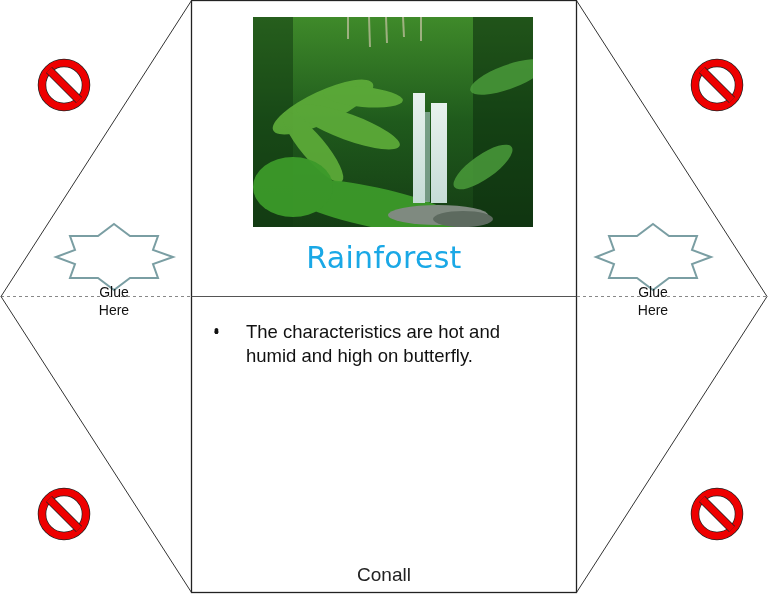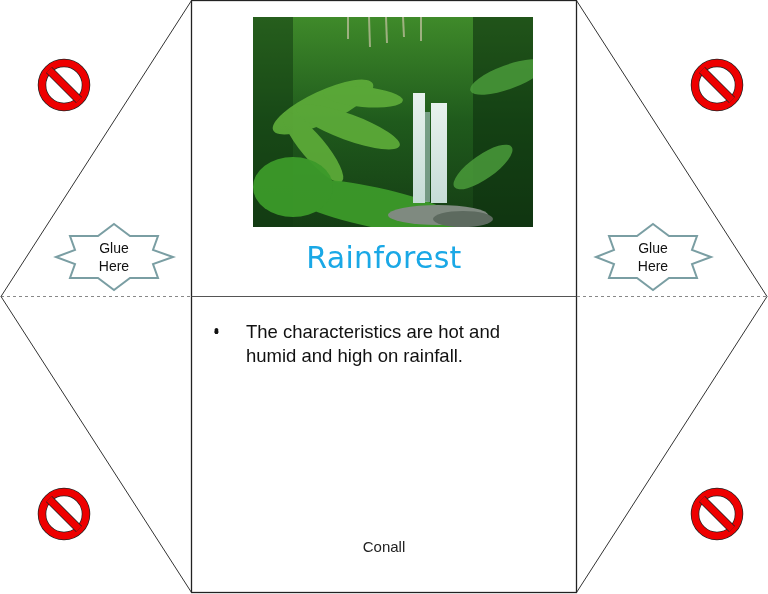--- a/index.html
+++ b/index.html
@@ -2,27 +2,27 @@
 <html><head>
   <meta charset="utf-8">
   <style>
     html, body { margin: 0; padding: 0; background: #ffffff; }
     body { width: 768px; height: 594px; position: relative; overflow: hidden;
            font-family: "Liberation Sans", sans-serif; }
     svg.frame { position: absolute; left: 0; top: 0; }
     .photo { position: absolute; left: 253px; top: 17px; width: 280px; height: 210px; overflow: hidden; }
     .title { position: absolute; left: 192px; width: 384px; top: 240px; text-align: center;
              font-family: "DejaVu Sans", sans-serif; font-size: 30px; color: #1aa8e6; letter-spacing: 0.3px; }
-    .glue-label { position: absolute; width: 80px; text-align: center; font-size: 14px; line-height: 18px; color: #111; }
+    .glue-label { position: absolute; width: 80px; text-align: center; font-size: 14px; line-height: 18px; color: #111; margin-top: 44px; }
     .glue-label span { display: block; }
     ul.facts { position: absolute; left: 214px; top: 318px; width: 330px; margin: 0; padding: 0; list-style: none;
                font-size: 18.5px; line-height: 24px; color: #111; }
     ul.facts li { position: relative; padding-left: 32px; margin-bottom: 2px; }
     ul.facts li .bullet { position: absolute; left: 0; top: 0; font-size: 14px; }
-    .author { position: absolute; left: 192px; width: 384px; top: 538px; text-align: center; font-size: 15px; color: #222; }
+    .author { position: absolute; left: 192px; width: 384px; top: 564px; text-align: center; font-size: 19px; color: #222; }
     .no-icon { position: absolute; width: 54px; height: 54px; }
   </style>
 </head>
 <body>
 
 <svg class="frame" width="768" height="594" viewBox="0 0 768 594">
 
   <rect x="191.5" y="0.5" width="385" height="592" fill="none" stroke="#222" stroke-width="1.3"></rect>
 
   <line x1="191.5" y1="296.5" x2="576.5" y2="296.5" stroke="#555" stroke-width="1.2"></line>
@@ -128,17 +128,17 @@
 
 <ul class="facts">
   <li>
     <span class="bullet">•</span>
   </li>
   <li>
     <span class="bullet">•</span>
   </li>
   <li>
     <span class="bullet">•</span>
-    <span>The characteristics are hot and humid and high on rainfall.</span>
+    <span>The characteristics are hot and humid and high on butterfly.</span>
   </li>
 </ul>
 
 <div class="author">Conall</div>
 
 </body></html>

